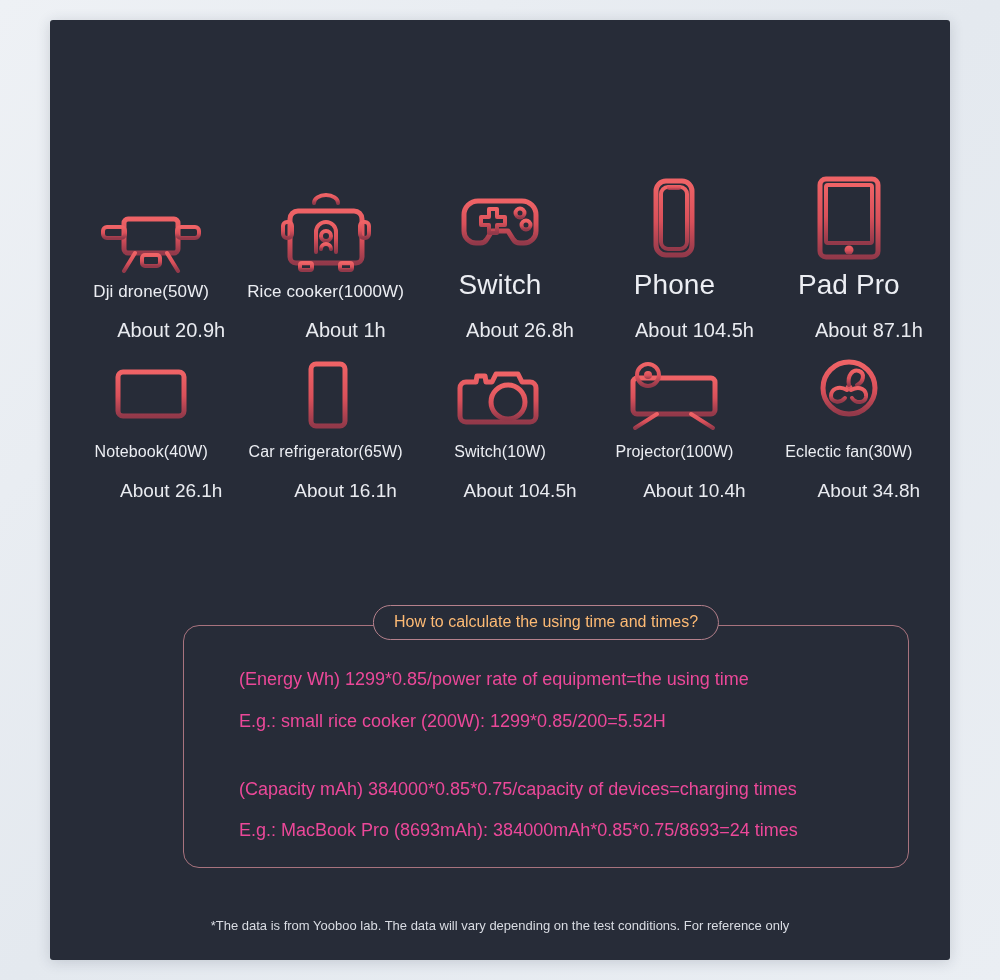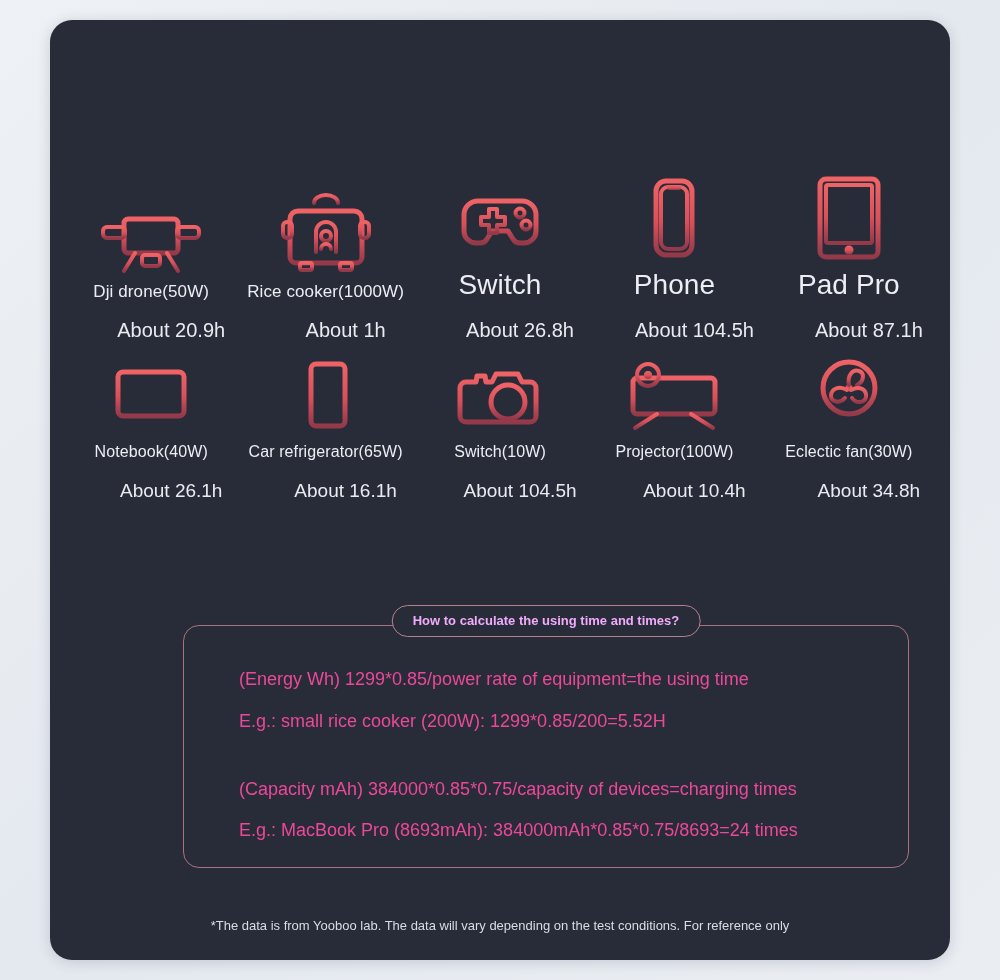--- a/index.html
+++ b/index.html
@@ -18,21 +18,21 @@
     display: flex;
     align-items: center;
     justify-content: center;
   }
 
   .card {
     position: relative;
     width: 900px;
     height: 940px;
     background: #272c38;
-    border-radius: 22px;
+    border-radius: 3px;
     box-shadow: 0 2px 14px rgba(40,50,70,0.18);
     overflow: hidden;
   }
 
   
   .device-grid {
     position: absolute;
     left: 0;
     top: 155px;
     width: 100%;
@@ -118,25 +118,24 @@
 
   .formula-title {
     position: absolute;
     left: 50%;
     top: -20px;
     transform: translateX(-50%);
     background: #272c38;
     border: 1.5px solid #b5818c;
     border-radius: 22px;
     padding: 7px 20px 8px;
-    color: #f0abfc;
-    font-size: 13px;
+    color: #fdba74;
+    font-size: 16px;
     white-space: nowrap;
     z-index: 2;
-    font-weight: bold;
   }
 
   .formula-body {
     position: absolute;
     left: 56px;
     top: 45px;
     right: 24px;
   }
 
   .formula-line {

